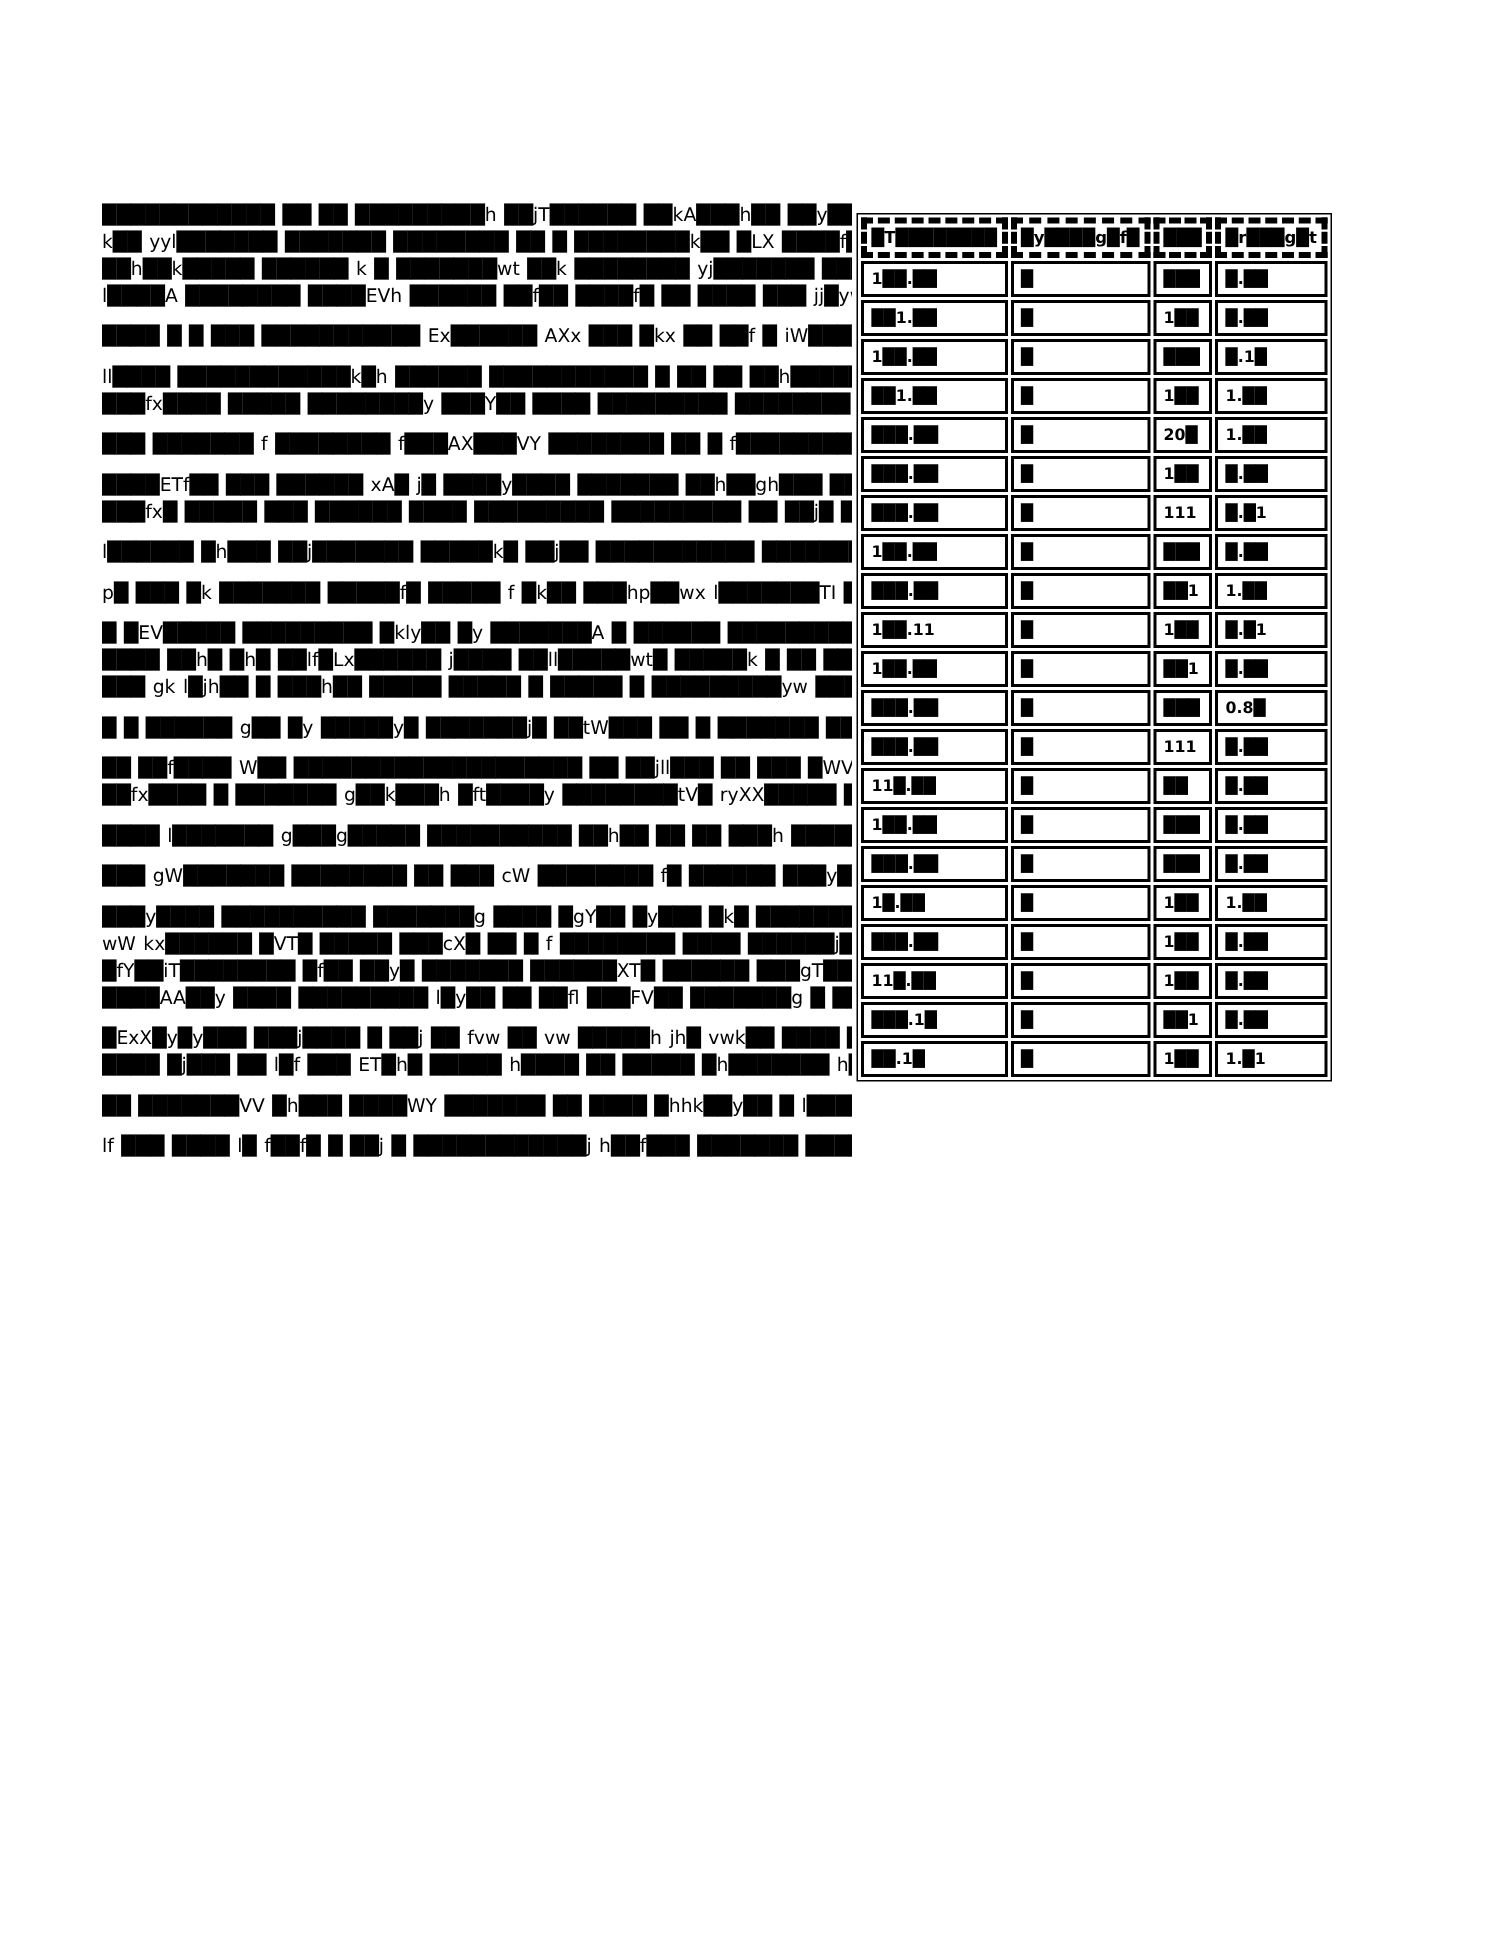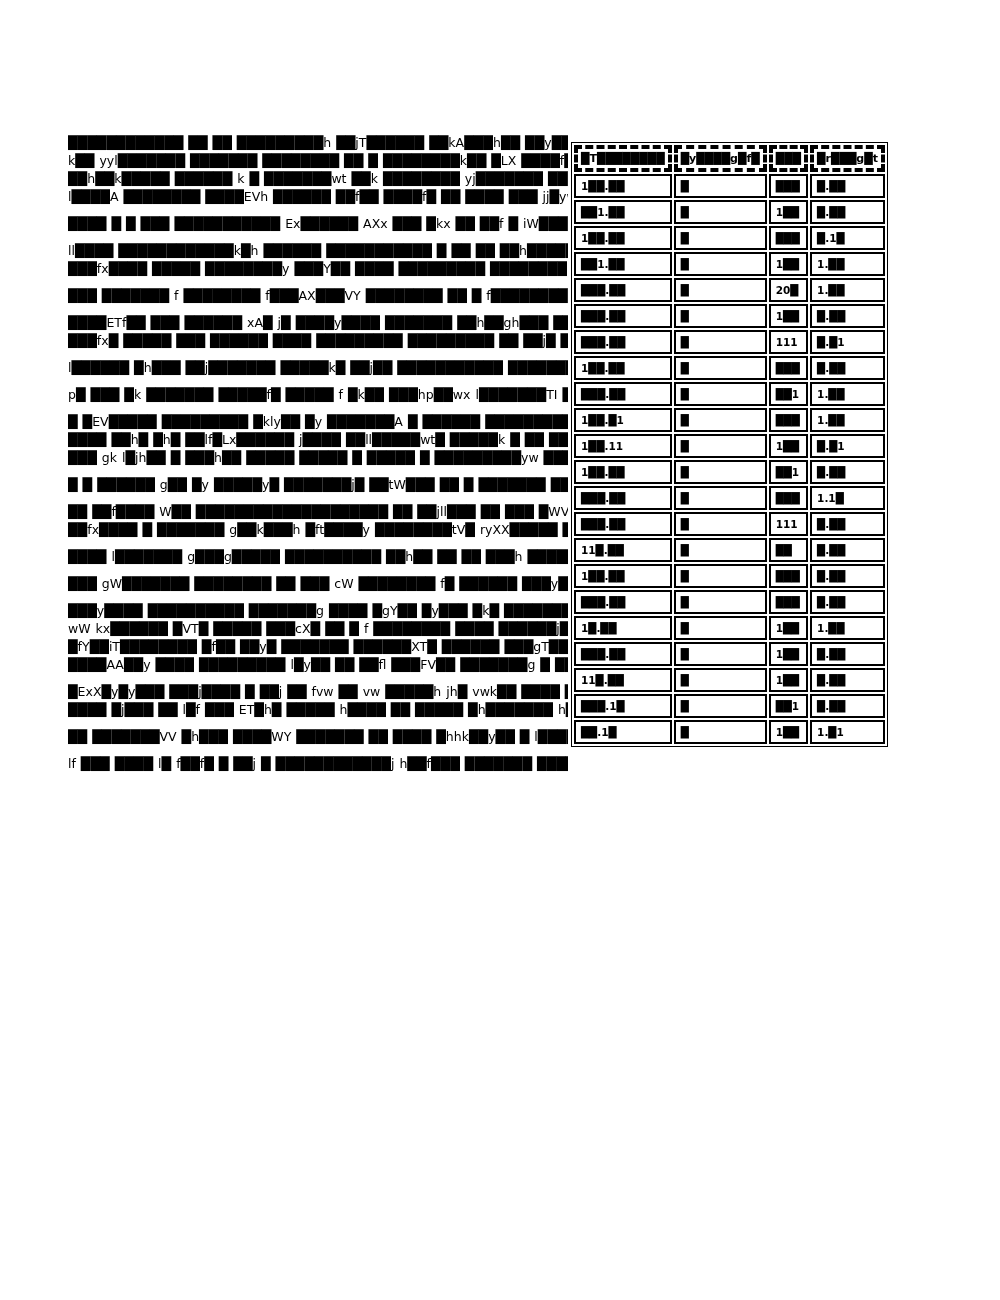--- a/index.html
+++ b/index.html
@@ -174,42 +174,36 @@
             <td>███</td>
             <td>█.██</td>
           </tr>
           <tr>
             <td>███.██</td>
             <td>█</td>
             <td>██1</td>
             <td>1.██</td>
           </tr>
           <tr>
-            <td>1██.█1</td>
-            <td>█</td>
-            <td>███</td>
-            <td>1.██</td>
-          </tr>
-          <tr>
             <td>1██.11</td>
             <td>█</td>
             <td>1██</td>
             <td>█.█1</td>
           </tr>
           <tr>
             <td>1██.██</td>
             <td>█</td>
             <td>██1</td>
             <td>█.██</td>
           </tr>
           <tr>
             <td>███.██</td>
             <td>█</td>
             <td>███</td>
-            <td>1.1█</td>
+            <td>0.8█</td>
           </tr>
           <tr>
             <td>███.██</td>
             <td>█</td>
             <td>111</td>
             <td>█.██</td>
           </tr>
           <tr>
             <td>11█.██</td>
             <td>█</td>

